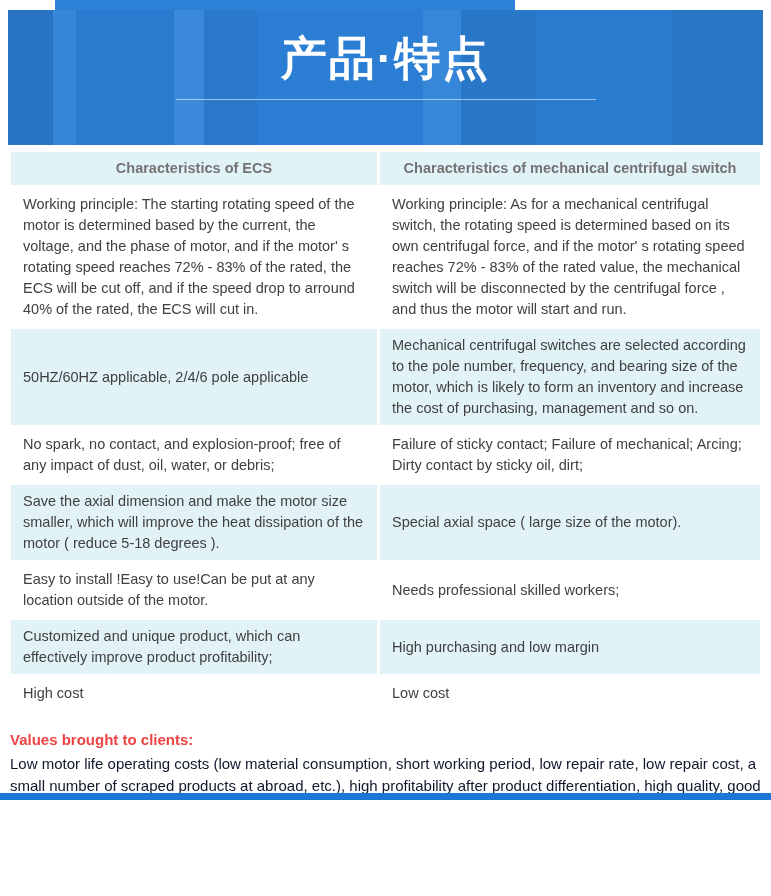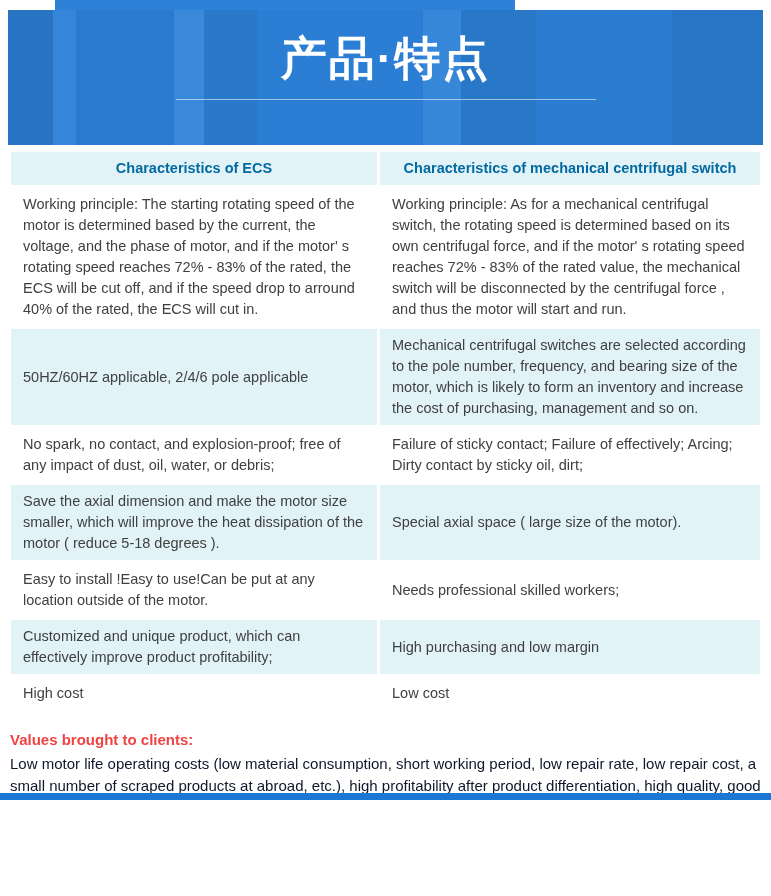--- a/index.html
+++ b/index.html
@@ -80,21 +80,21 @@
     font-size:14.5px;
     line-height:21px;
     vertical-align:middle;
     padding:6px 12px;
     white-space:pre-line;
     color:var(--text-dark);
   }
   table.compare th{
     background:var(--row-light-blue);
     font-weight:700;
-    color:#0369a1;
+    color:#737373;
     text-align:center;
     height:28px;
   }
   table.compare col.left{width:366px;}
   table.compare col.right{width:380px;}
   table.compare tbody tr:nth-child(odd) td{background:#fff;}
   table.compare tbody tr:nth-child(even) td{background:var(--row-light-blue);}
   tr.r1 td{height:127px;}
   tr.r2 td{height:86px;}
   tr.r3 td{height:43px;}
@@ -160,21 +160,21 @@
       <tr class="r1">
         <td>Working principle: The starting rotating speed of the motor is determined based by the current, the voltage, and the phase of motor, and if the motor' s rotating speed reaches 72% - 83% of the rated, the ECS will be cut off, and if the speed drop to arround 40% of the rated, the ECS will cut in.</td>
         <td>Working principle: As for a mechanical centrifugal switch, the rotating speed is determined based on its own centrifugal force, and if the motor' s rotating speed reaches 72% - 83% of the rated value, the mechanical switch will be disconnected by the centrifugal force , and thus the motor will start and run.</td>
       </tr>
       <tr class="r2">
         <td>50HZ/60HZ applicable, 2/4/6 pole applicable</td>
         <td>Mechanical centrifugal switches are selected according to the pole number, frequency, and bearing size of the motor, which is likely to form an inventory and increase the cost of purchasing, management and so on.</td>
       </tr>
       <tr class="r4">
         <td>No spark, no contact, and explosion-proof; free of any impact of dust, oil, water, or debris;</td>
-        <td>Failure of sticky contact; Failure of effectively; Arcing; Dirty contact by sticky oil, dirt;</td>
+        <td>Failure of sticky contact; Failure of mechanical; Arcing; Dirty contact by sticky oil, dirt;</td>
       </tr>
       <tr class="r5">
         <td>Save the axial dimension and make the motor size smaller, which will improve the heat dissipation of the motor ( reduce 5-18 degrees ).</td>
         <td>Special axial space ( large size of the motor).</td>
       </tr>
       <tr class="r6">
         <td>Easy to install !Easy to use!Can be put at any location outside of the motor.</td>
         <td>Needs professional skilled workers;</td>
       </tr>
       <tr class="r7">

